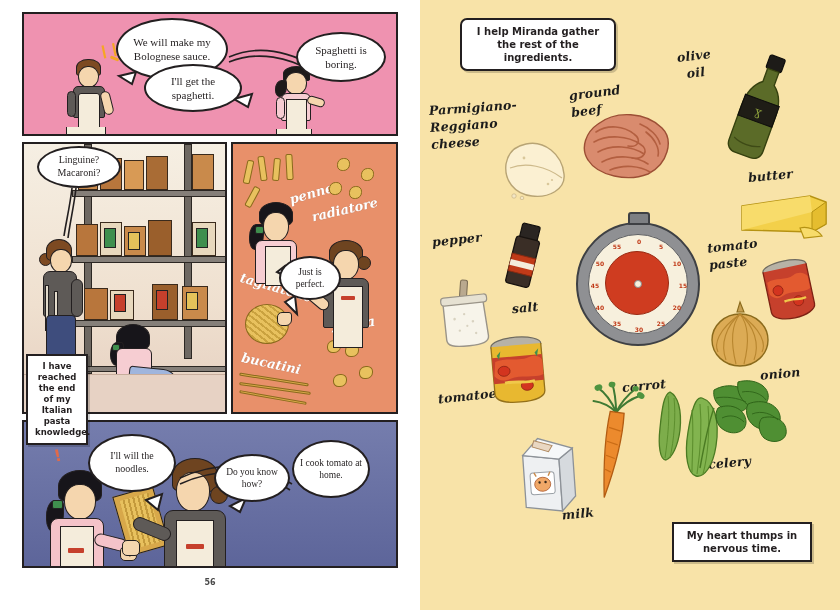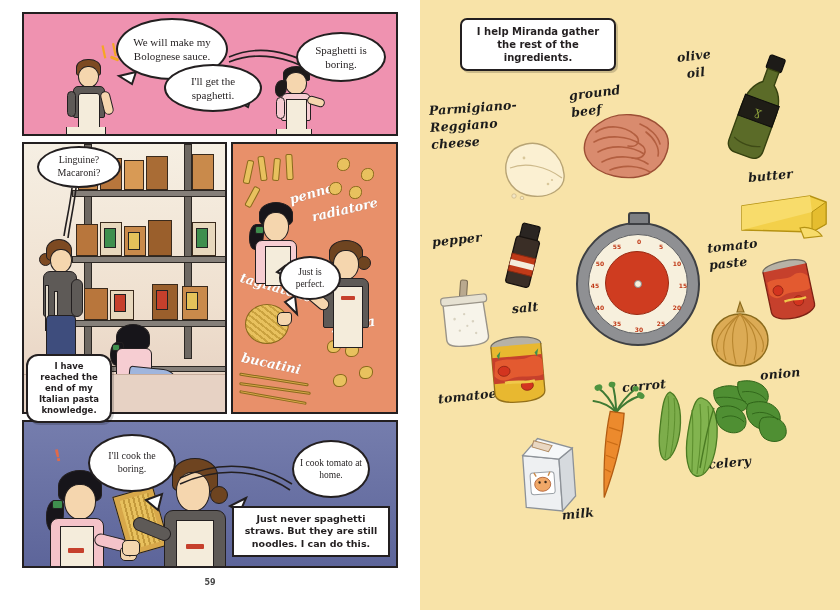--- a/index.html
+++ b/index.html
@@ -187,21 +187,21 @@
       <svg width="376" height="124" style="position:absolute;left:0;top:0;z-index:6;">
         <path d="M95,62 L112,58 L108,70 Z" fill="#ffffff" stroke="#231f20" stroke-width="2"></path>
         <path d="M205,43 C235,30 265,38 290,52" fill="none" stroke="#231f20" stroke-width="1.6"></path>
         <path d="M205,48 C235,36 265,44 288,57" fill="none" stroke="#231f20" stroke-width="1.6"></path>
         <path d="M210,85 L228,80 L224,93 Z" fill="#ffffff" stroke="#231f20" stroke-width="2"></path>
       </svg>
 
       <div class="bubble" style="left:92px;top:4px;width:112px;height:62px;font-size:11px;">
         <span class="txt">We will make my Bolognese sauce.</span>
       </div>
-      <div class="bubble" style="left:140px;top:50px;width:98px;height:48px;font-size:11px;">
+      <div class="bubble" style="left:120px;top:50px;width:98px;height:48px;font-size:11px;">
         <span class="txt">I'll get the spaghetti.</span>
       </div>
       <div class="bubble" style="left:272px;top:18px;width:90px;height:50px;font-size:11px;">
         <span class="txt">Spaghetti is boring.</span>
       </div>
     </div>
 
     <div class="panel" id="panel-2">
 
       <div style="position:absolute;inset:0;background:linear-gradient(180deg,#f6efe3 0%,#efe0cf 60%,#e5cfc0 100%);"></div>
@@ -259,21 +259,21 @@
 
       <svg width="205" height="272" style="position:absolute;left:0;top:0;z-index:6;">
         <path d="M48,44 C46,62 42,78 40,92" fill="none" stroke="#231f20" stroke-width="1.6"></path>
         <path d="M52,44 C50,62 46,78 44,94" fill="none" stroke="#231f20" stroke-width="1.6"></path>
       </svg>
 
       <div class="bubble" style="left:13px;top:2px;width:84px;height:42px;font-size:10px;">
         <span class="txt">Linguine? Macaroni?</span>
       </div>
     </div>
-    <div class="caption" style="left:26px;top:354px;width:86px;font-size:8.5px;z-index:20;border-radius:12px;">
+    <div class="caption" style="left:26px;top:354px;width:62px;font-size:8.5px;z-index:20;">
       <span>I have reached the end of my Italian pasta knowledge.</span>
     </div>
 
     <div class="panel" id="panel-3">
 
       <div class="penne-pc" style="left:12px;top:16px;width:7px;height:24px;transform:rotate(12deg);"></div>
       <div class="penne-pc" style="left:26px;top:12px;width:7px;height:25px;transform:rotate(-8deg);"></div>
       <div class="penne-pc" style="left:40px;top:14px;width:7px;height:23px;transform:rotate(5deg);"></div>
       <div class="penne-pc" style="left:53px;top:10px;width:7px;height:26px;transform:rotate(-3deg);"></div>
       <div class="penne-pc" style="left:16px;top:42px;width:7px;height:22px;transform:rotate(28deg);"></div>
@@ -362,32 +362,32 @@
       </div>
 
       <svg width="376" height="148" style="position:absolute;left:0;top:0;z-index:6;">
         <path d="M122,78 L138,72 L134,88 Z" fill="#ffffff" stroke="#231f20" stroke-width="2"></path>
         <path d="M156,56 C200,36 240,44 268,62" fill="none" stroke="#231f20" stroke-width="1.6"></path>
         <path d="M156,62 C200,42 240,50 266,68" fill="none" stroke="#231f20" stroke-width="1.6"></path>
         <path d="M222,76 L206,84 L216,90 Z" fill="#ffffff" stroke="#231f20" stroke-width="2"></path>
       </svg>
 
       <div class="bubble" style="left:64px;top:12px;width:88px;height:58px;font-size:10px;">
-        <span class="txt">I'll cook the boring.</span>
+        <span class="txt">I'll will the noodles.</span>
+      </div>
+      <div class="bubble" style="left:190px;top:32px;width:76px;height:48px;font-size:9.5px;">
+        <span class="txt">Do you know how?</span>
       </div>
       <div class="bubble" style="left:268px;top:18px;width:78px;height:58px;font-size:9.5px;">
         <span class="txt">I cook tomato at home.</span>
       </div>
 
-      <div class="caption" style="left:208px;top:84px;width:158px;font-size:9.5px;z-index:20;box-shadow:none;">
-        <span>Just never spaghetti straws. But they are still noodles. I can do this.</span>
-      </div>
-    </div>
-
-    <div class="page-num" style="left:188px;top:578px;width:44px;">59</div>
+    </div>
+
+    <div class="page-num" style="left:188px;top:578px;width:44px;">56</div>
   </div>
 
   <div id="right-page">
 
     <div class="caption" style="left:40px;top:18px;width:156px;font-size:10px;border-radius:7px;">
       <span>I help Miranda gather the rest of the ingredients.</span>
     </div>
 
     <div class="ing-label" style="left:10px;top:100px;font-size:12.5px;transform:rotate(-4deg);">Parmigiano-
 Reggiano
@@ -599,14 +599,17 @@
         <g stroke="#2f6418" stroke-width=".9" fill="none">
           <path d="M64,18 C74,16 86,18 94,22"></path>
           <path d="M90,12 C100,10 110,14 114,20"></path>
           <path d="M100,34 C110,30 120,34 126,40"></path>
           <path d="M70,38 C78,34 86,36 92,42"></path>
         </g>
         <path d="M62,28 C56,44 52,66 48,88" fill="none" stroke="#4a7a22" stroke-width="1.4"></path>
       </svg>
     </div>
 
+    <div class="caption" style="left:252px;top:522px;width:140px;font-size:10px;">
+      <span>My heart thumps in nervous time.</span>
+    </div>
   </div>
 </div>
 
 </body></html>

